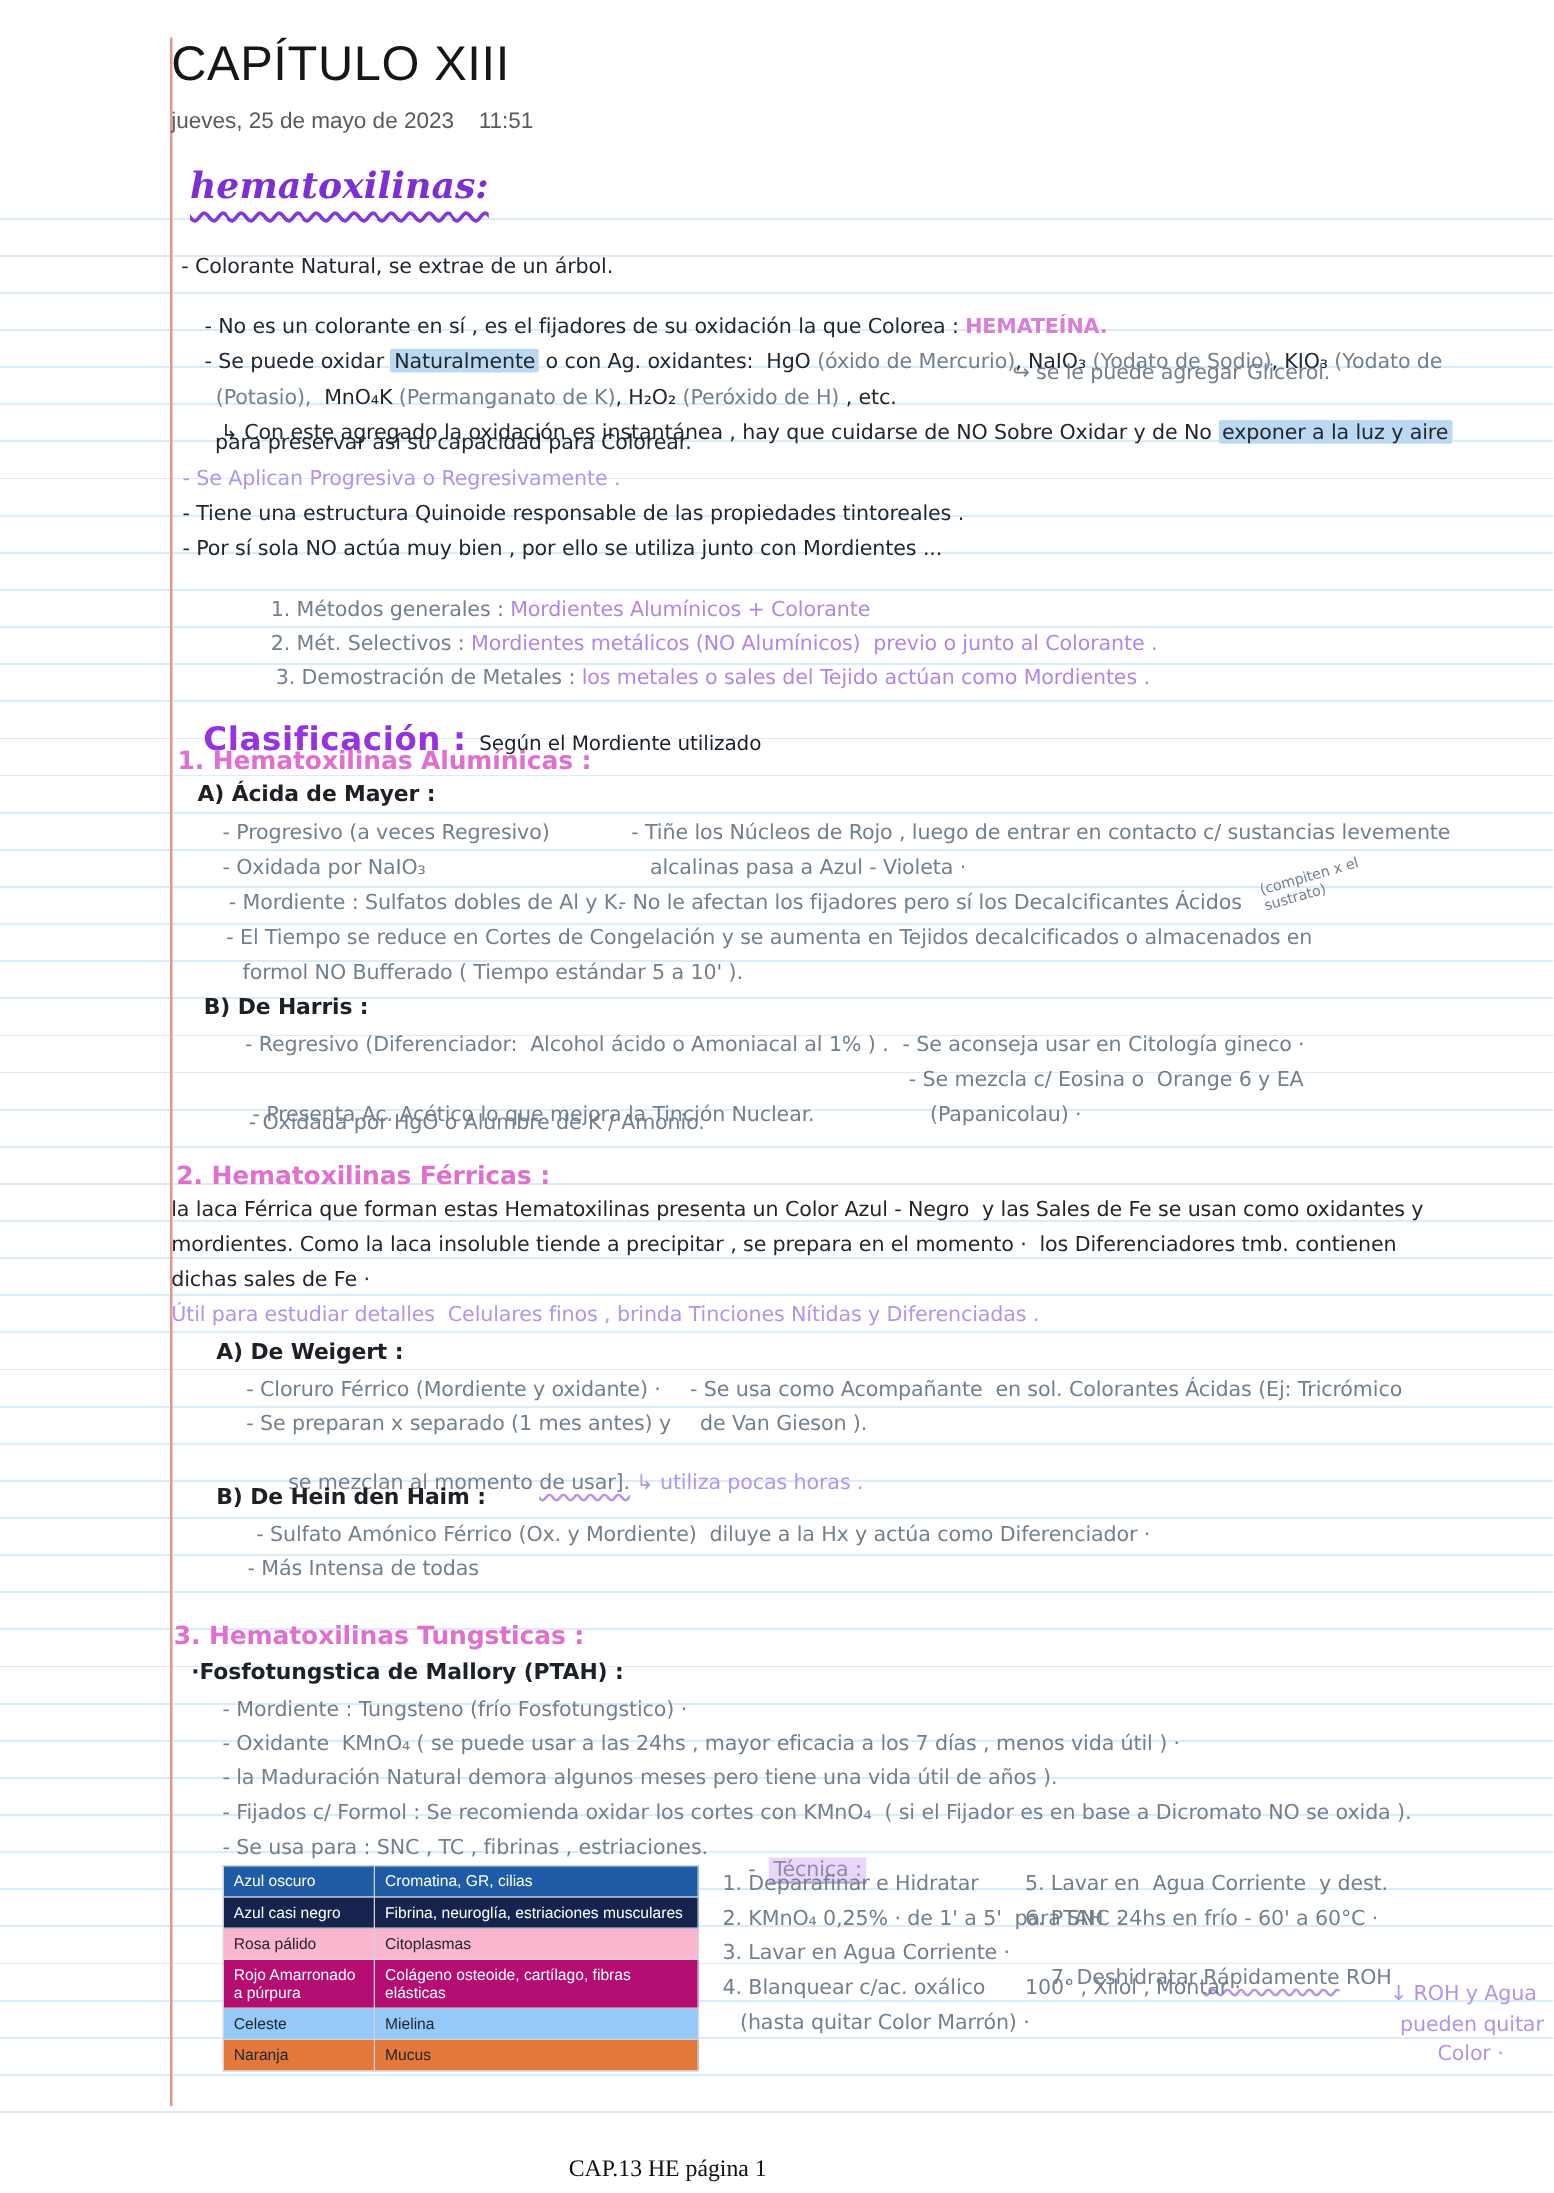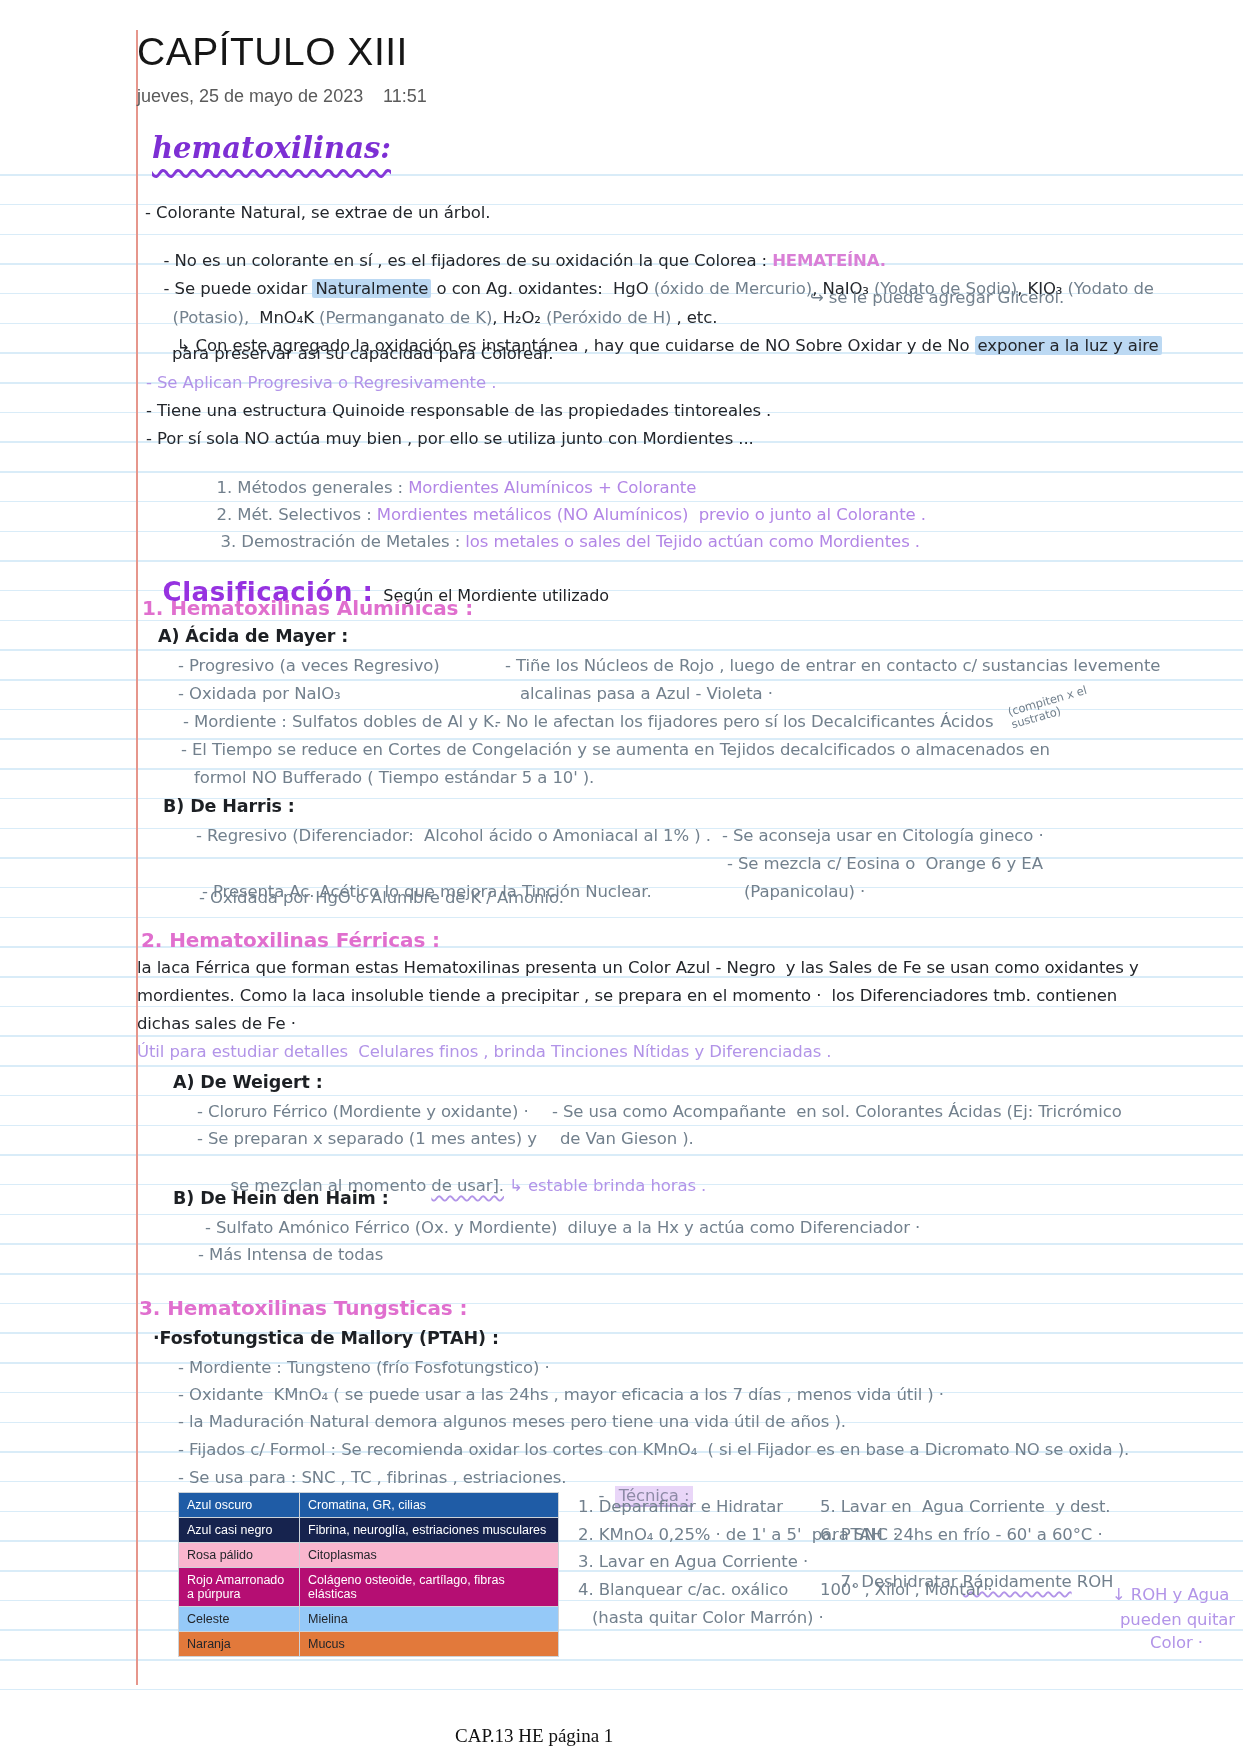--- a/index.html
+++ b/index.html
@@ -122,21 +122,21 @@
   <div class="line ink" style="left:137px;top:986px">mordientes. Como la laca insoluble tiende a precipitar , se prepara en el momento ·  los Diferenciadores tmb. contienen</div>
   <div class="line ink" style="left:137px;top:1014px">dichas sales de Fe ·</div>
   <div class="line lav" style="left:137px;top:1042px">Útil para estudiar detalles  Celulares finos , brinda Tinciones Nítidas y Diferenciadas .</div>
 
   <div class="line sub-black" style="left:173px;top:1072px">A) De Weigert :</div>
   <div class="line slate" style="left:197px;top:1102px">- Cloruro Férrico (Mordiente y oxidante) ·</div>
   <div class="line slate" style="left:552px;top:1102px">- Se usa como Acompañante  en sol. Colorantes Ácidas (Ej: Tricrómico</div>
   <div class="line slate" style="left:197px;top:1129px">- Se preparan x separado (1 mes antes) y</div>
   <div class="line slate" style="left:560px;top:1129px">de Van Gieson ).</div>
   <div class="line" style="left:210px;top:1156px">
-    <span class="slate">se mezclan al momento </span><span class="slate wavy-lav">de usar].</span><span class="lav"> ↳ estable brinda horas .</span>
+    <span class="slate">se mezclan al momento </span><span class="slate wavy-lav">de usar].</span><span class="lav"> ↳ utiliza pocas horas .</span>
   </div>
 
   <div class="line sub-black" style="left:173px;top:1188px">B) De Hein den Haim :</div>
   <div class="line slate" style="left:205px;top:1218px">- Sulfato Amónico Férrico (Ox. y Mordiente)  diluye a la Hx y actúa como Diferenciador ·</div>
   <div class="line slate" style="left:198px;top:1245px">- Más Intensa de todas</div>
 
   <div class="line sec-pink" style="left:139px;top:1296px">3. Hematoxilinas Tungsticas :</div>
   <div class="line sub-black" style="left:153px;top:1328px">·Fosfotungstica de Mallory (PTAH) :</div>
   <div class="line slate" style="left:178px;top:1358px">- Mordiente : Tungsteno (frío Fosfotungstico) ·</div>
   <div class="line slate" style="left:178px;top:1385px">- Oxidante  KMnO₄ ( se puede usar a las 24hs , mayor eficacia a los 7 días , menos vida útil ) ·</div>

